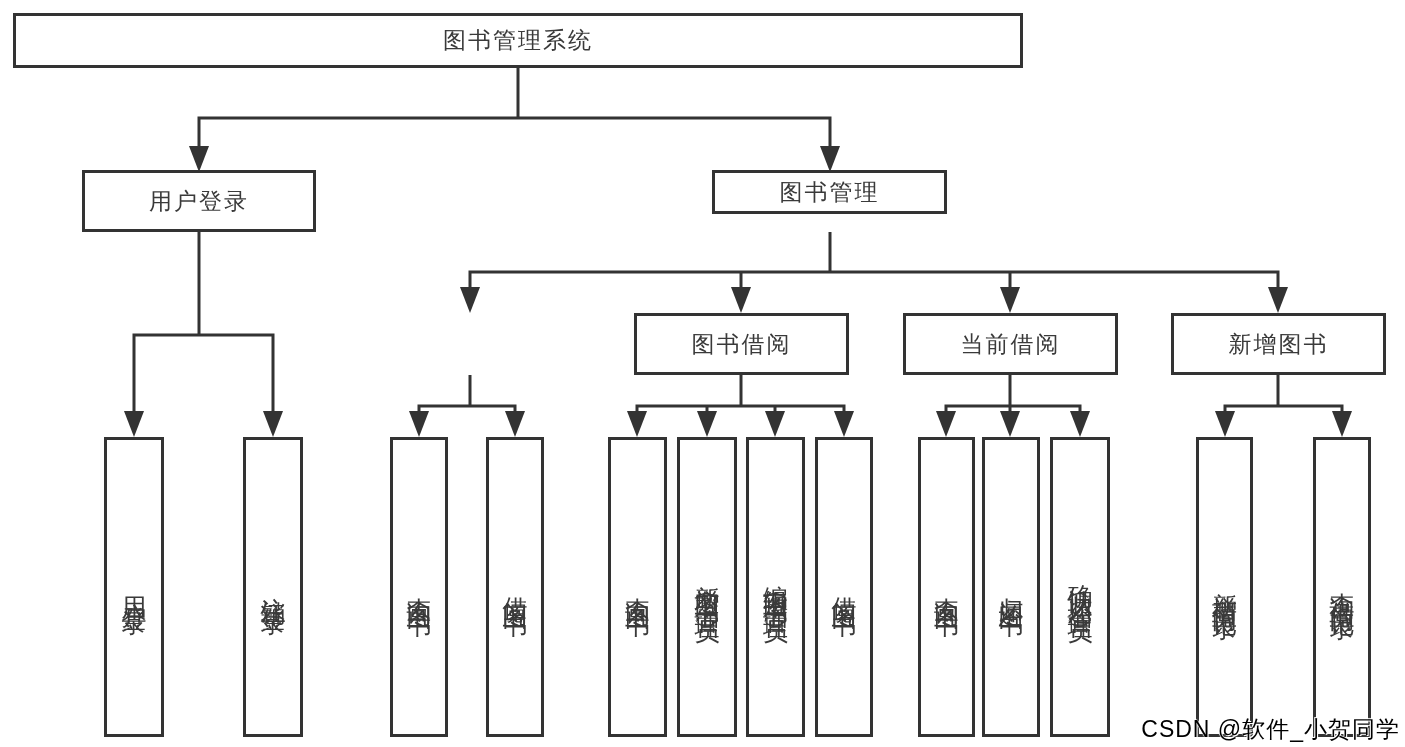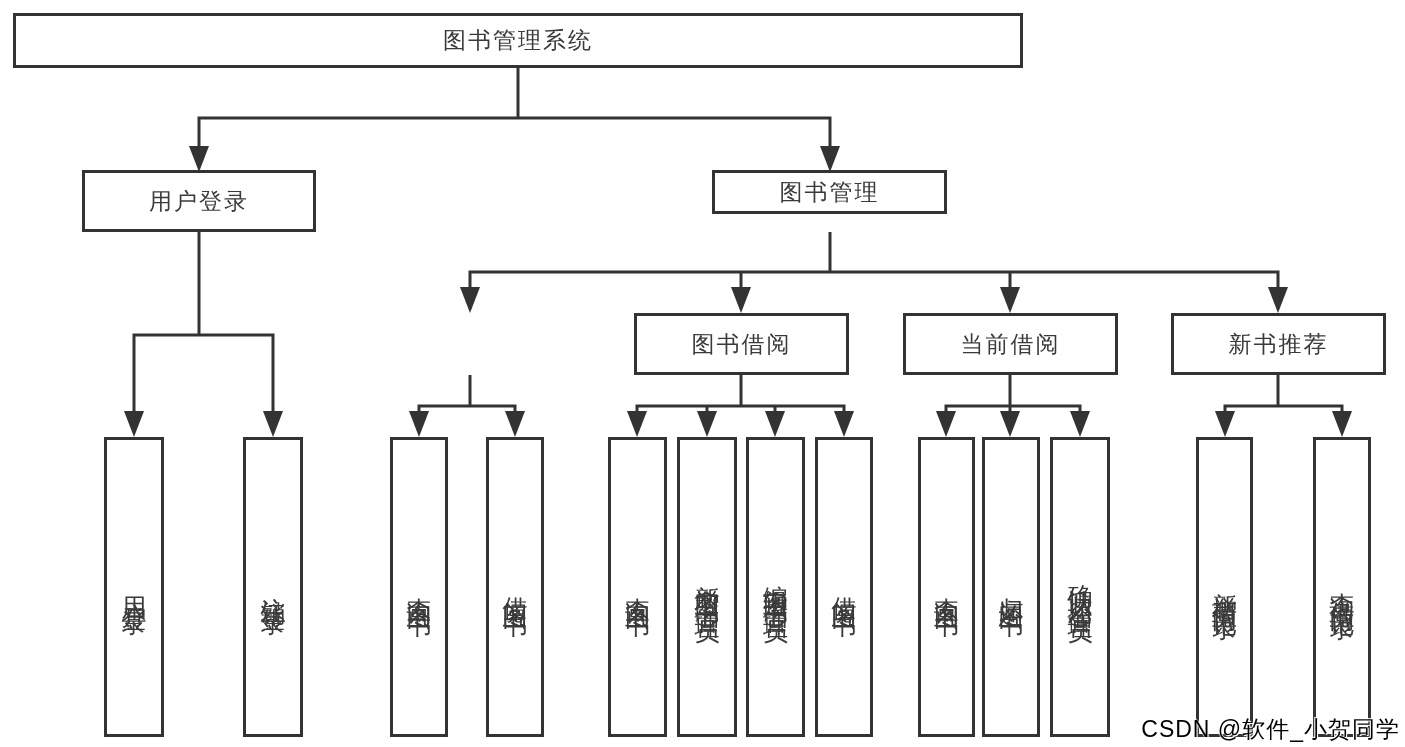--- a/index.html
+++ b/index.html
@@ -126,21 +126,21 @@
     <span>图书管理</span>
   </div>
 
   <div class="node" style="left:634px; top:313px; width:215px; height:62px;">
     <span>图书借阅</span>
   </div>
   <div class="node" style="left:903px; top:313px; width:215px; height:62px;">
     <span>当前借阅</span>
   </div>
   <div class="node" style="left:1171px; top:313px; width:215px; height:62px;">
-    <span>新书推荐</span>
+    <span>新增图书</span>
   </div>
 
   <div class="node leaf" style="left:104px; top:437px; width:60px; height:300px;">
     <span class="vtext">用户登录</span>
   </div>
   <div class="node leaf" style="left:243px; top:437px; width:60px; height:300px;">
     <span class="vtext">注销登录</span>
   </div>
 
   <div class="node leaf" style="left:390px; top:437px; width:58px; height:300px;">

